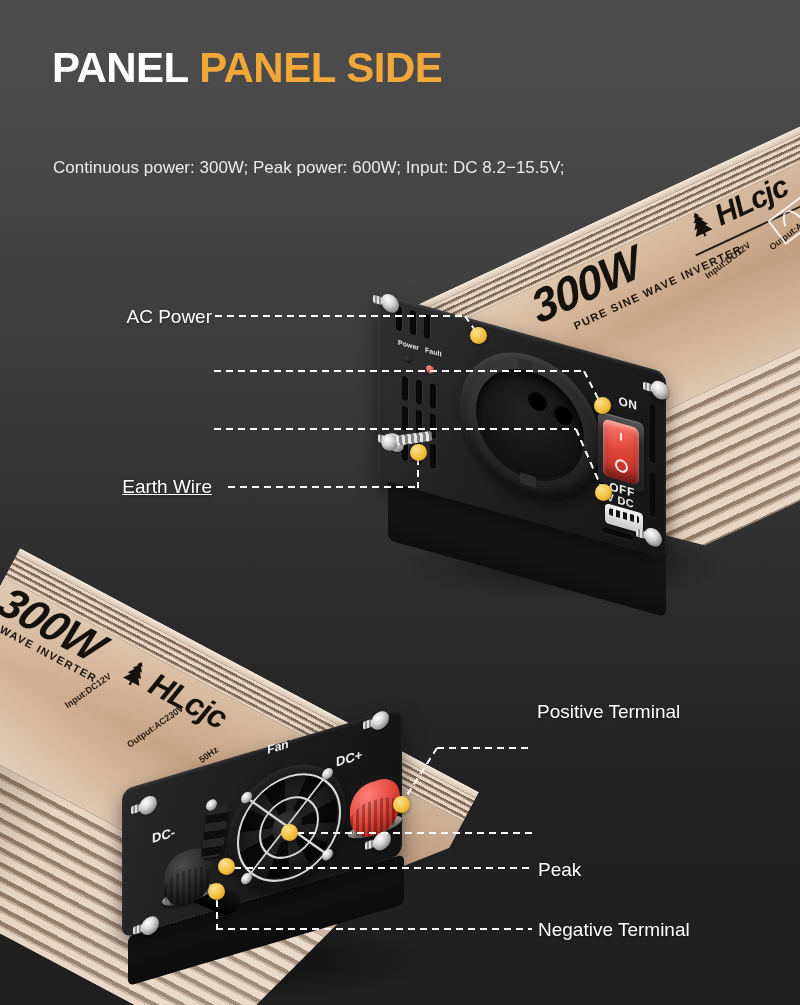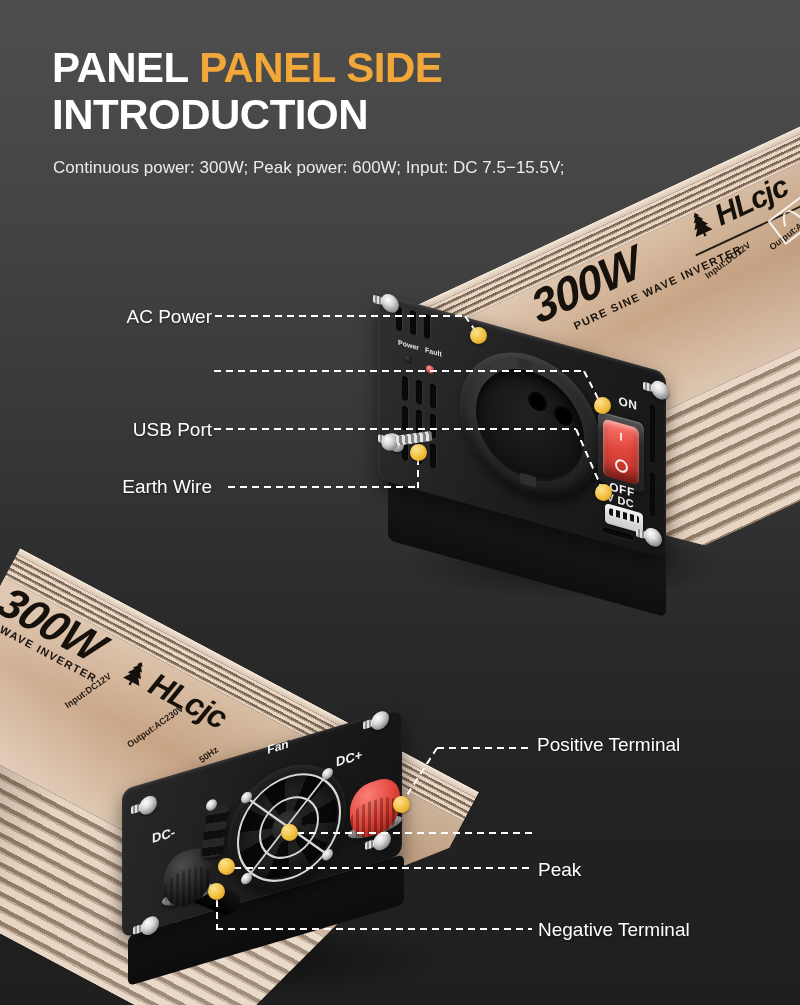--- a/index.html
+++ b/index.html
@@ -123,24 +123,23 @@
     background:repeating-linear-gradient(90deg,#e6e6e6 0 3px,#838383 3px 6px);}
   .shadow{position:absolute;background:radial-gradient(ellipse at center,rgba(0,0,0,.5),rgba(0,0,0,0) 70%);z-index:0;}
 </style>
 </head>
 <body>
 
 <div class="page">
 
   <div class="title">
     <div><span>PANEL</span> <span class="accent">PANEL SIDE</span></div>
-    <div>INTRODUCTION</div>
   </div>
   <div class="subtitle">
-    <div>Continuous power: 300W; Peak power: 600W; Input: DC 7.5−15.5V;</div>
+    <div>Continuous power: 300W; Peak power: 600W; Input: DC 8.2−15.5V;</div>
   </div>
 
   <div class="shadow" style="left:400px;top:530px;width:330px;height:70px;"></div>
   <div class="body-top rot-a">
     <div class="edgeband"></div>
     <div class="fins-top"></div>
     <div class="face"></div>
     <div class="fins-side"></div>
     <div class="watt" style="left:130px;top:26px;font-size:46px;">300W</div>
     <div class="tagline" style="left:160px;top:80px;">PURE SINE WAVE INVERTER</div>
@@ -220,22 +219,21 @@
   <div class="dash" style="left:576px;top:428px;width:66px;transform:rotate(66.5deg);"></div>
   <div class="dash" style="left:228px;top:486px;width:190px;"></div>
   <div class="dashv" style="left:417px;top:458px;height:30px;"></div>
 
   <div class="marker" style="left:470px;top:327px;"></div>
   <div class="marker" style="left:594px;top:397px;"></div>
   <div class="marker" style="left:595px;top:484px;"></div>
   <div class="marker" style="left:410px;top:444px;"></div>
 
   <div class="callout ra" style="left:57px;top:306px;">AC Power</div>
-  <div class="callout ra" style="left:57px;top:419px;">USB Port</div>
-  <div class="callout ra" style="left:57px;top:476px;">Earth Wire</div>
+  <div class="callout ra" style="left:57px;top:476px;text-decoration:underline;">Earth Wire</div>
 
   <div class="shadow" style="left:60px;top:920px;width:380px;height:80px;"></div>
   <div class="body-bot rot-b">
     <div class="edgeband"></div>
     <div class="fins-top"></div>
     <div class="face"></div>
     <div class="fins-side"></div>
     <div class="watt" style="left:8px;top:28px;font-size:44px;">300W</div>
     <div class="tagline" style="left:-15px;top:74px;">SINE WAVE INVERTER</div>
     <div class="brandrow" style="left:150px;top:38px;">
@@ -289,17 +287,17 @@
   <div class="dash" style="left:297px;top:832px;width:236px;"></div>
   <div class="dash" style="left:234px;top:867px;width:296px;"></div>
   <div class="dashv" style="left:216px;top:900px;height:28px;"></div>
   <div class="dash" style="left:216px;top:928px;width:316px;"></div>
 
   <div class="marker" style="left:393px;top:796px;"></div>
   <div class="marker" style="left:281px;top:824px;"></div>
   <div class="marker" style="left:218px;top:858px;"></div>
   <div class="marker" style="left:208px;top:883px;"></div>
 
-  <div class="callout" style="left:537px;top:734px;">Positive Terminal</div>
+  <div class="callout" style="left:537px;top:701px;">Positive Terminal</div>
   <div class="callout" style="left:538px;top:859px;">Peak</div>
   <div class="callout" style="left:538px;top:919px;">Negative Terminal</div>
 
 </div>
 
 </body></html>

